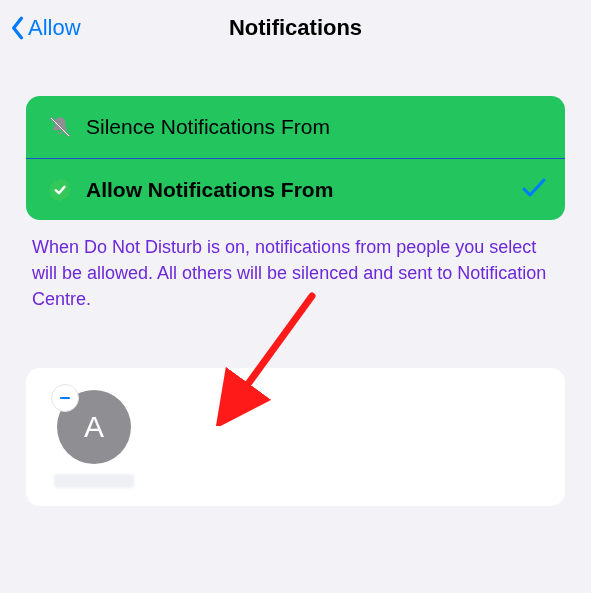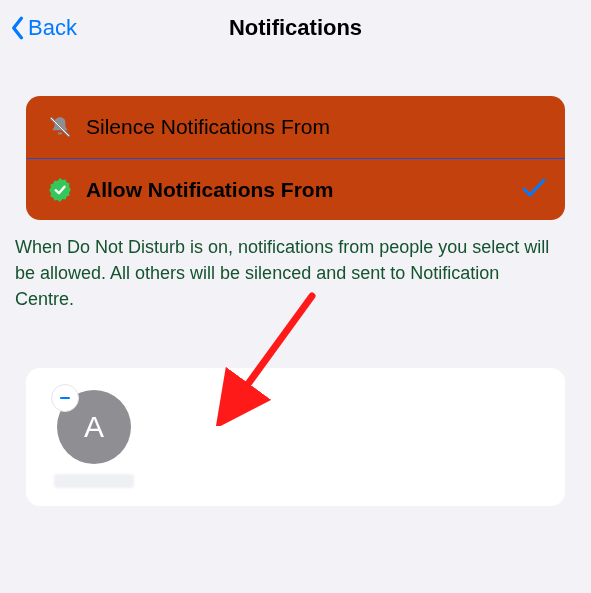--- a/index.html
+++ b/index.html
@@ -34,21 +34,21 @@
     margin-right: 4px;
     width: 14px;
     height: 24px;
   }
   .title {
     font-size: 22px;
     font-weight: 700;
     text-align: right;
   }
   .card {
-    background: #c2410c;
+    background: #22c55e;
     border-radius: 14px;
     margin: 40px 26px 0 26px;
     overflow: hidden;
   }
   .row {
     display: flex;
     align-items: center;
     height: 62px;
     padding: 0 18px;
     box-sizing: border-box;
@@ -68,24 +68,24 @@
     font-size: 21px;
     flex: 1;
   }
   .row.selected .label {
     font-weight: 700;
   }
   .check {
     color: #007aff;
   }
   .footer-text {
-    margin: 14px 36px 0 15px;
+    margin: 14px 36px 0 32px;
     font-size: 18px;
     line-height: 1.45;
-    color: #14532d;
+    color: #6d28d9;
   }
   .people-card {
     background: #fff;
     border-radius: 14px;
     margin: 56px 26px 0 26px;
     padding: 22px 18px 18px 18px;
     display: flex;
   }
   .person {
     width: 100px;
@@ -155,21 +155,21 @@
   }
 </style>
 </head>
 <body>
 
 <div class="nav">
   <div class="back-btn">
     <svg class="chev" viewBox="0 0 12 22">
       <polyline points="10,2 3,11 10,20" fill="none" stroke="#007aff" stroke-width="3" stroke-linecap="round" stroke-linejoin="round"></polyline>
     </svg>
-    <span>Back</span>
+    <span>Allow</span>
   </div>
   <div class="title">Notifications</div>
 </div>
 
 <div class="card">
   <div class="row">
     <span class="icon-slot">
       <svg width="26" height="26" viewBox="0 0 24 24">
         <path d="M12 3c-3 0-5 2.2-5 5v3.5L5 15h14l-2-3.5V8c0-2.8-2-5-5-5z" fill="#8e8e93"></path>
         <path d="M10 17a2 2 0 0 0 4 0" fill="#8e8e93"></path>

